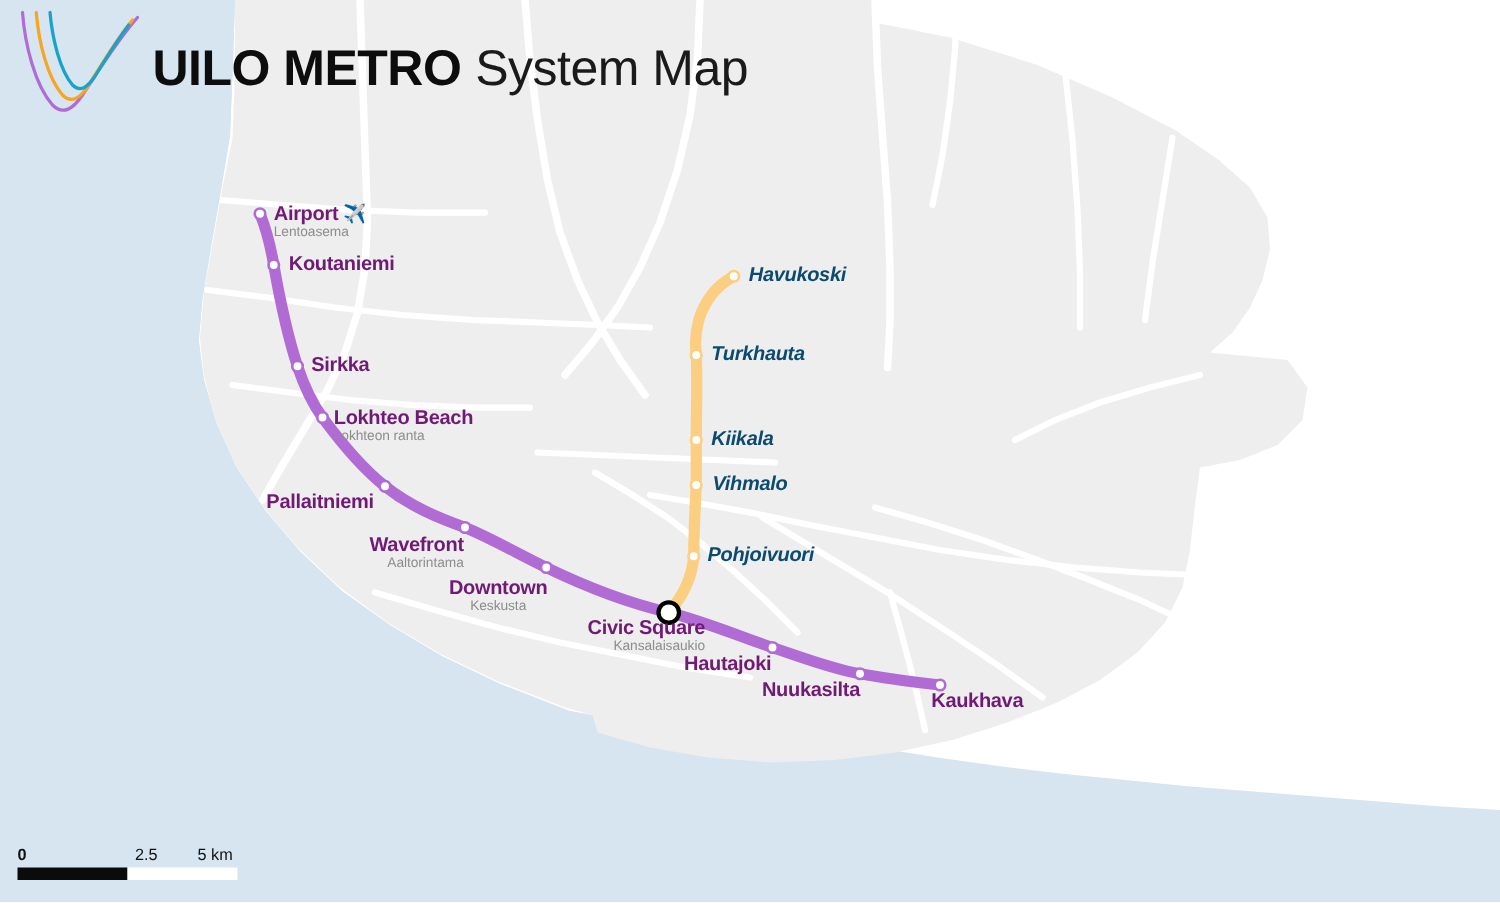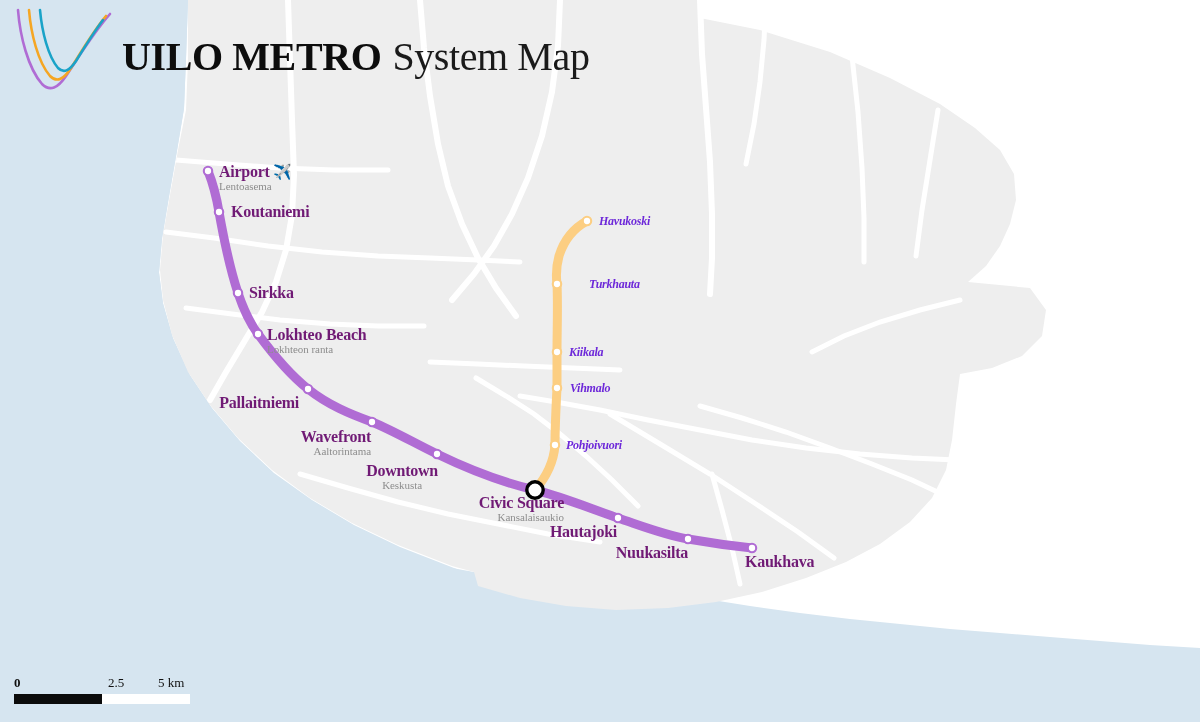--- a/index.html
+++ b/index.html
@@ -7,21 +7,21 @@
     margin: 0;
     padding: 0;
     background: #ffffff;
   }
   #map-root {
     position: relative;
     width: 1200px;
     height: 722px;
     overflow: hidden;
     background: #ffffff;
-    font-family: Liberation Serif, serif;
+    font-family: Liberation Sans, sans-serif;
     -webkit-font-smoothing: antialiased;
   }
   #basemap {
     position: absolute;
     inset: 0;
     width: 1200px;
     height: 722px;
   }
   #network {
     position: absolute;
@@ -78,22 +78,22 @@
     letter-spacing: -0.05px;
     margin-top: 0px;
   }
   .stn-label.anchor-left  { transform: translate(0, -50%); }
   .stn-label.anchor-right { transform: translate(-100%, -50%); text-align: right; }
 
   
   .stn-label.planned .nm {
     font-style: italic;
     font-weight: 700;
-    color: #6d28d9;
-    font-size: 12px;
+    color: #0c4a6e;
+    font-size: 16px;
   }
 
   .stn-label .air {
     font-size: 15px;
     margin-left: 4px;
     letter-spacing: 0;
   }
 
   
   #scalebar {
@@ -299,21 +299,21 @@
       </div>
       <div class="stn-label anchor-right" style="left: 688px; top: 553px;">
         <span class="nm">Nuukasilta</span>
       </div>
       <div class="stn-label anchor-left" style="left: 745px; top: 562px;">
         <span class="nm">Kaukhava</span>
       </div>
       <div class="stn-label anchor-left planned" style="left: 599px; top: 221px;">
         <span class="nm">Havukoski</span>
       </div>
-      <div class="stn-label anchor-left planned" style="left: 569px; top: 284px; margin-left: 20px;">
+      <div class="stn-label anchor-left planned" style="left: 569px; top: 284px;">
         <span class="nm">Turkhauta</span>
       </div>
       <div class="stn-label anchor-left planned" style="left: 569px; top: 352px;">
         <span class="nm">Kiikala</span>
       </div>
       <div class="stn-label anchor-left planned" style="left: 570px; top: 388px;">
         <span class="nm">Vihmalo</span>
       </div>
       <div class="stn-label anchor-left planned" style="left: 566px; top: 445px;">
         <span class="nm">Pohjoivuori</span>

